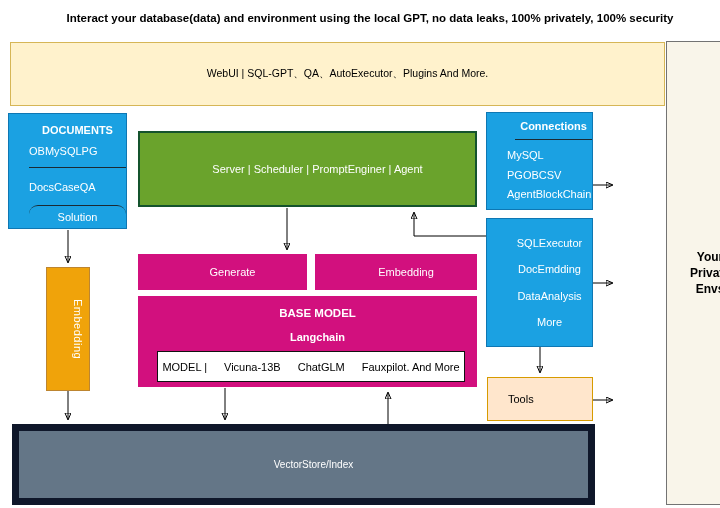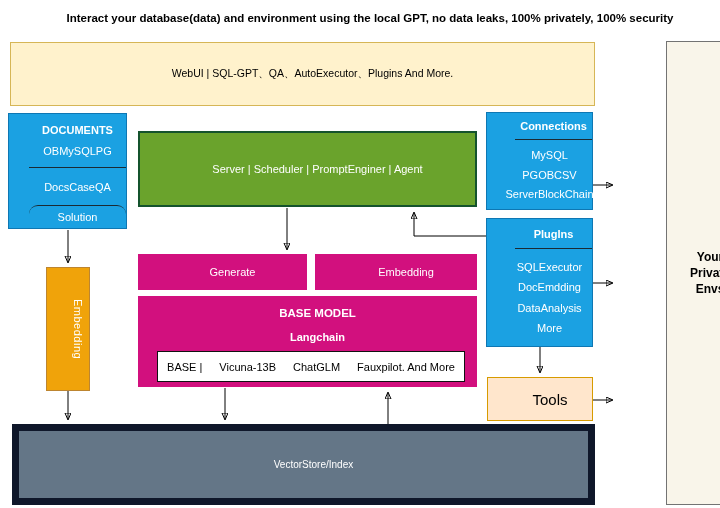--- a/index.html
+++ b/index.html
@@ -9,39 +9,39 @@
     position:relative; width:720px; height:508px; background:#ffffff;
     overflow:hidden;
   }
   .abs { position:absolute;padding-left:20px; }
   #page-title {
     top:12px; left:0; width:720px; text-align:center;
     font-size:11.5px; font-weight:bold; color:#000;
   }
   
   #banner {
-    left:10px; top:42px; width:585px; height:64px;
+    left:10px; top:42px; width:655px; height:64px;
     background:#FFF2CC; border:1px solid #D6B656;
     display:flex; align-items:center; justify-content:center;
     font-size:10.5px; color:#000;
   }
   
   #private-envs {
     left:618px; top:41px; width:88px; height:464px;
     background:#F9F5EA; border:1px solid #737373;
     display:flex; align-items:center; justify-content:center;
     text-align:center; font-weight:bold; font-size:12px; color:#000;
     line-height:1.35; padding:0 10px;margin-left:48px;
   }
   
   .blue { background:#1BA1E2; border:1px solid #0E77B3; color:#fff; }
   #documents { left:8px; top:113px; width:119px; height:116px; display:flex; flex-direction:column; }
   #documents .sec1 { height:54px; display:flex; flex-direction:column; justify-content:space-evenly; }
   #documents .hdr { text-align:center; font-weight:bold; font-size:11px; }
-  .spread { display:flex; justify-content:center; align-items:center; font-size:11px; }
+  .spread { display:flex; justify-content:flex-start; align-items:center; font-size:11px; }
   #documents .sec2 { height:39px; border-top:1px solid #1b2a33; display:flex; flex-direction:column; justify-content:center; }
   #documents .sec3 { height:23px; border-top:1px solid #1b2a33; display:flex; align-items:center; justify-content:center; font-size:11px;border-radius:9px; }
   #connections { left:486px; top:112px; width:107px; height:98px; display:flex; flex-direction:column; }
   .blue-hdr { display:flex; align-items:center; justify-content:center; font-weight:bold; font-size:11px; border-bottom:1px solid #1b2a33;margin-left:8px; }
   #connections .blue-hdr { height:27px; }
   #connections .body { flex:1; display:flex; flex-direction:column; justify-content:space-evenly; padding:2px 0; }
   #plugins { left:486px; top:218px; width:107px; height:129px; display:flex; flex-direction:column; }
   #plugins .blue-hdr { height:30px; }
   #plugins .body { flex:1; display:flex; flex-direction:column; justify-content:space-evenly; padding:3px 0; }
   #plugins .body div { text-align:center; font-size:11px; }
@@ -67,21 +67,21 @@
   #embedding-left {
     left:46px; top:267px; width:44px; height:124px;
     background:#F0A30A; border:1px solid #BD8530; color:#fff;
     display:flex; align-items:center; justify-content:center;
     writing-mode:vertical-rl; font-size:11px; letter-spacing:0.5px;
   }
   
   #tools {
     left:487px; top:377px; width:106px; height:44px;
     background:#FFE6CC; border:1px solid #D79B00; color:#000;
-    display:flex; align-items:center; justify-content:center; font-size:15px;
+    display:flex; align-items:center; font-size:11px;
   }
   
   #vector-store {
     left:12px; top:424px; width:583px; height:81px;
     background:#647687; border:7px solid #0f172a; color:#fff;
     display:flex; align-items:center; justify-content:center; font-size:10px;
   }
   #connector-layer { position:absolute; left:0; top:0; width:720px; height:508px; pointer-events:none; }
   #connector-layer path, #connector-layer line { stroke:#000; stroke-width:1; fill:none; }
 </style>
@@ -130,28 +130,27 @@
     <div class="body">
       <div class="spread">
         <span>MySQL</span>
       </div>
       <div class="spread">
         <span>PG</span>
         <span>OB</span>
         <span>CSV</span>
       </div>
       <div class="spread">
-        <span>Server</span>
+        <span>Agent</span>
         <span>BlockChain</span>
       </div>
     </div>
   </div>
 
   <div id="plugins" class="abs blue">
-    <div class="blue-hdr">PlugIns</div>
     <div class="body">
       <div>SQLExecutor</div>
       <div>DocEmdding</div>
       <div>DataAnalysis</div>
       <div>More</div>
     </div>
   </div>
 
   <div id="embedding-left" class="abs">
     <span>Embedding</span>
@@ -161,21 +160,21 @@
     <span>Generate</span>
   </div>
   <div id="embedding-top" class="abs magenta">
     <span>Embedding</span>
   </div>
 
   <div id="base-model" class="abs magenta">
     <div class="bm-title">BASE MODEL</div>
     <div class="bm-sub">Langchain</div>
     <div id="llms-box">
-      <span>BASE |</span>
+      <span>MODEL |</span>
       <span>Vicuna-13B</span>
       <span>ChatGLM</span>
       <span>Fauxpilot. And More</span>
     </div>
   </div>
 
   <div id="tools" class="abs">
     <span>Tools</span>
   </div>
 

